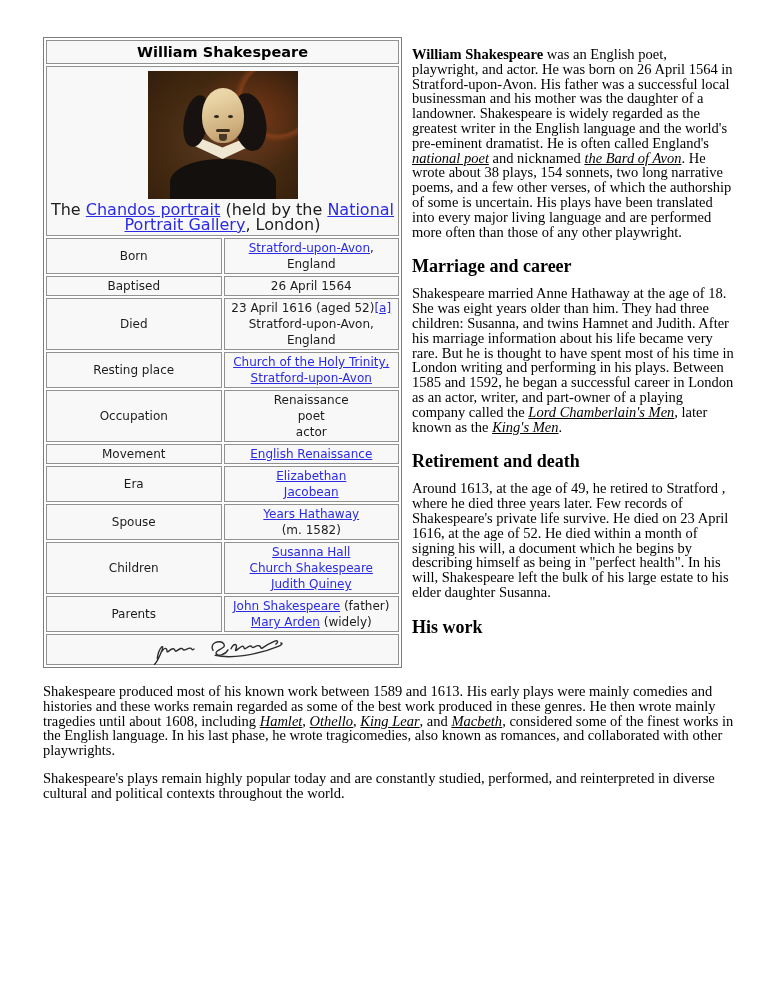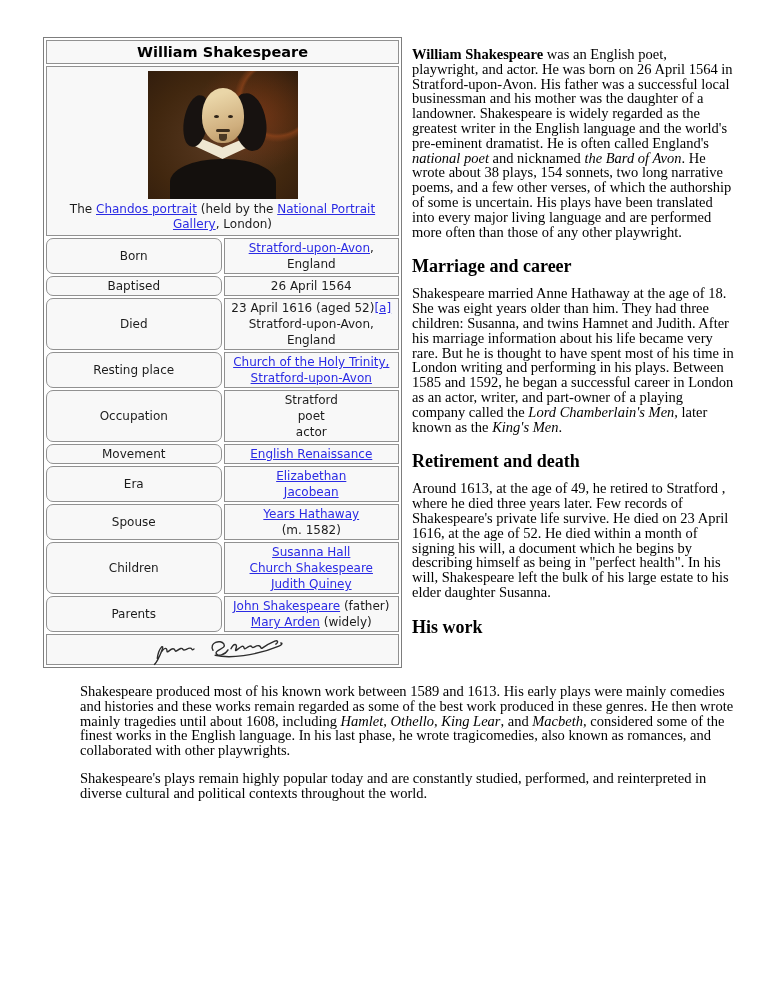--- a/index.html
+++ b/index.html
@@ -24,27 +24,27 @@
     background:#ffffff;table-layout:fixed;
     font-family:"DejaVu Sans","Liberation Sans",sans-serif;
     font-size:12px;line-height:16px;color:#1c1c1c;
   }
   .infobox th,.infobox td{
     border:1px solid var(--cell-border);
     background:var(--cell-bg);
     padding:1px 4px;text-align:center;vertical-align:middle;
     font-weight:normal;
   }
-  .infobox .label-cell{width:82px;border-radius:7px;}
+  .infobox .label-cell{width:82px;}
   .infobox .title-cell{font-size:14.5px;font-weight:bold;line-height:18px;padding:2px;color:#000;}
   .infobox .image-cell{padding:4px 3px 3px;}
-  .caption{font-size:12px;line-height:15px;margin-top:3px;}
+  .caption{font-size:16px;line-height:15px;margin-top:3px;}
   .lnk{color:var(--link);text-decoration:underline;cursor:pointer;}
   .bold{font-weight:bold;}
-  .italic{font-style:italic;}
+  .italic{font-style:italic;text-decoration:underline;}
 
   
   .portrait{
     width:150px;height:128px;margin:0 auto;position:relative;overflow:hidden;
     background:
       radial-gradient(circle at 86% 22%, rgba(0,0,0,0) 34px, rgba(158,74,28,.55) 37px, rgba(0,0,0,0) 43px),
       radial-gradient(95px 85px at 72% 35%, rgba(138,58,22,.6), rgba(0,0,0,0) 65%),
       radial-gradient(130px 115px at 50% 55%, #5a3a22 0%, #41270f 55%, #2a180c 100%);
   }
   .portrait .body{position:absolute;left:50%;transform:translateX(-50%);bottom:-8px;width:106px;height:48px;background:#14100d;border-radius:48% 48% 0 0;}
@@ -59,21 +59,21 @@
   .portrait .mustache{position:absolute;top:58px;left:50%;transform:translateX(-50%);width:14px;height:3px;background:#3a2c1c;border-radius:2px;}
   .portrait .beard{position:absolute;top:63px;left:50%;transform:translateX(-50%);width:8px;height:7px;background:#4a3824;border-radius:0 0 50% 50%;}
 
   .signature-cell{padding:2px;}
   .signature-svg{display:block;margin:0 auto;transform:rotate(-2deg);}
 
   
   .article p{font-size:14.5px;line-height:14.8px;margin:0 0 13px;text-align:left;}
   .article .intro{margin-top:10px;}
   .article h2{font-size:18px;line-height:20px;font-weight:bold;margin:17px 0 10px;font-family:"Liberation Serif",serif;}
-  .article .full{clear:left;margin-left:37px;}
+  .article .full{clear:left;}
   .article .full-first{margin-top:17px;}
 </style>
 </head>
 <body>
 
 <div class="page">
   <div class="content">
 
     <table class="infobox">
       <tbody>
@@ -109,21 +109,21 @@
         <tr>
           <td class="label-cell">Died</td>
           <td><span>23 April 1616 (aged 52)</span><a class="lnk">[a]</a><br><span>Stratford-upon-Avon, England</span></td>
         </tr>
         <tr>
           <td class="label-cell">Resting place</td>
           <td><a class="lnk">Church of the Holy Trinity, Stratford-upon-Avon</a></td>
         </tr>
         <tr>
           <td class="label-cell">Occupation</td>
-          <td><span>Stratford</span><br><span>poet</span><br><span>actor</span></td>
+          <td><span>Renaissance</span><br><span>poet</span><br><span>actor</span></td>
         </tr>
         <tr>
           <td class="label-cell">Movement</td>
           <td><a class="lnk">English Renaissance</a></td>
         </tr>
         <tr>
           <td class="label-cell">Era</td>
           <td><a class="lnk">Elizabethan</a><br><a class="lnk">Jacobean</a></td>
         </tr>
         <tr>

